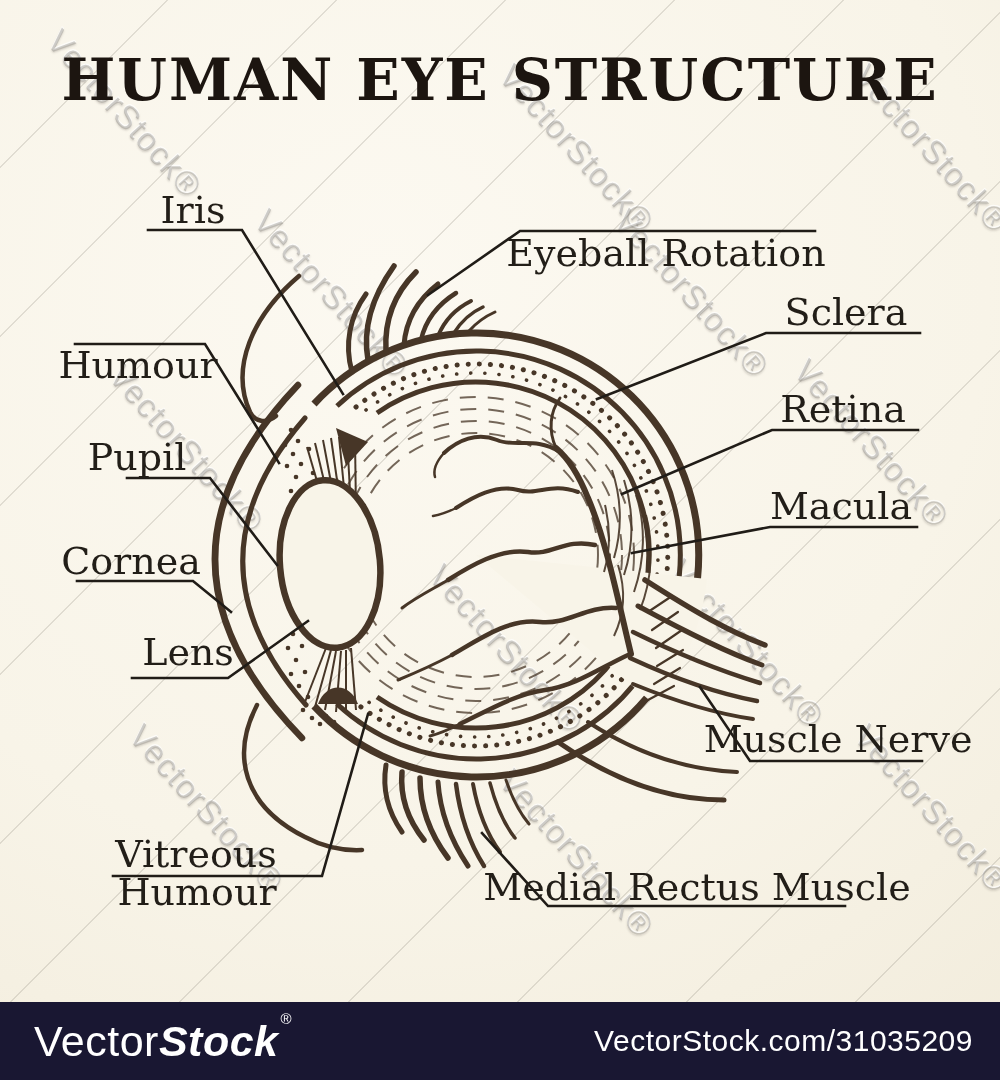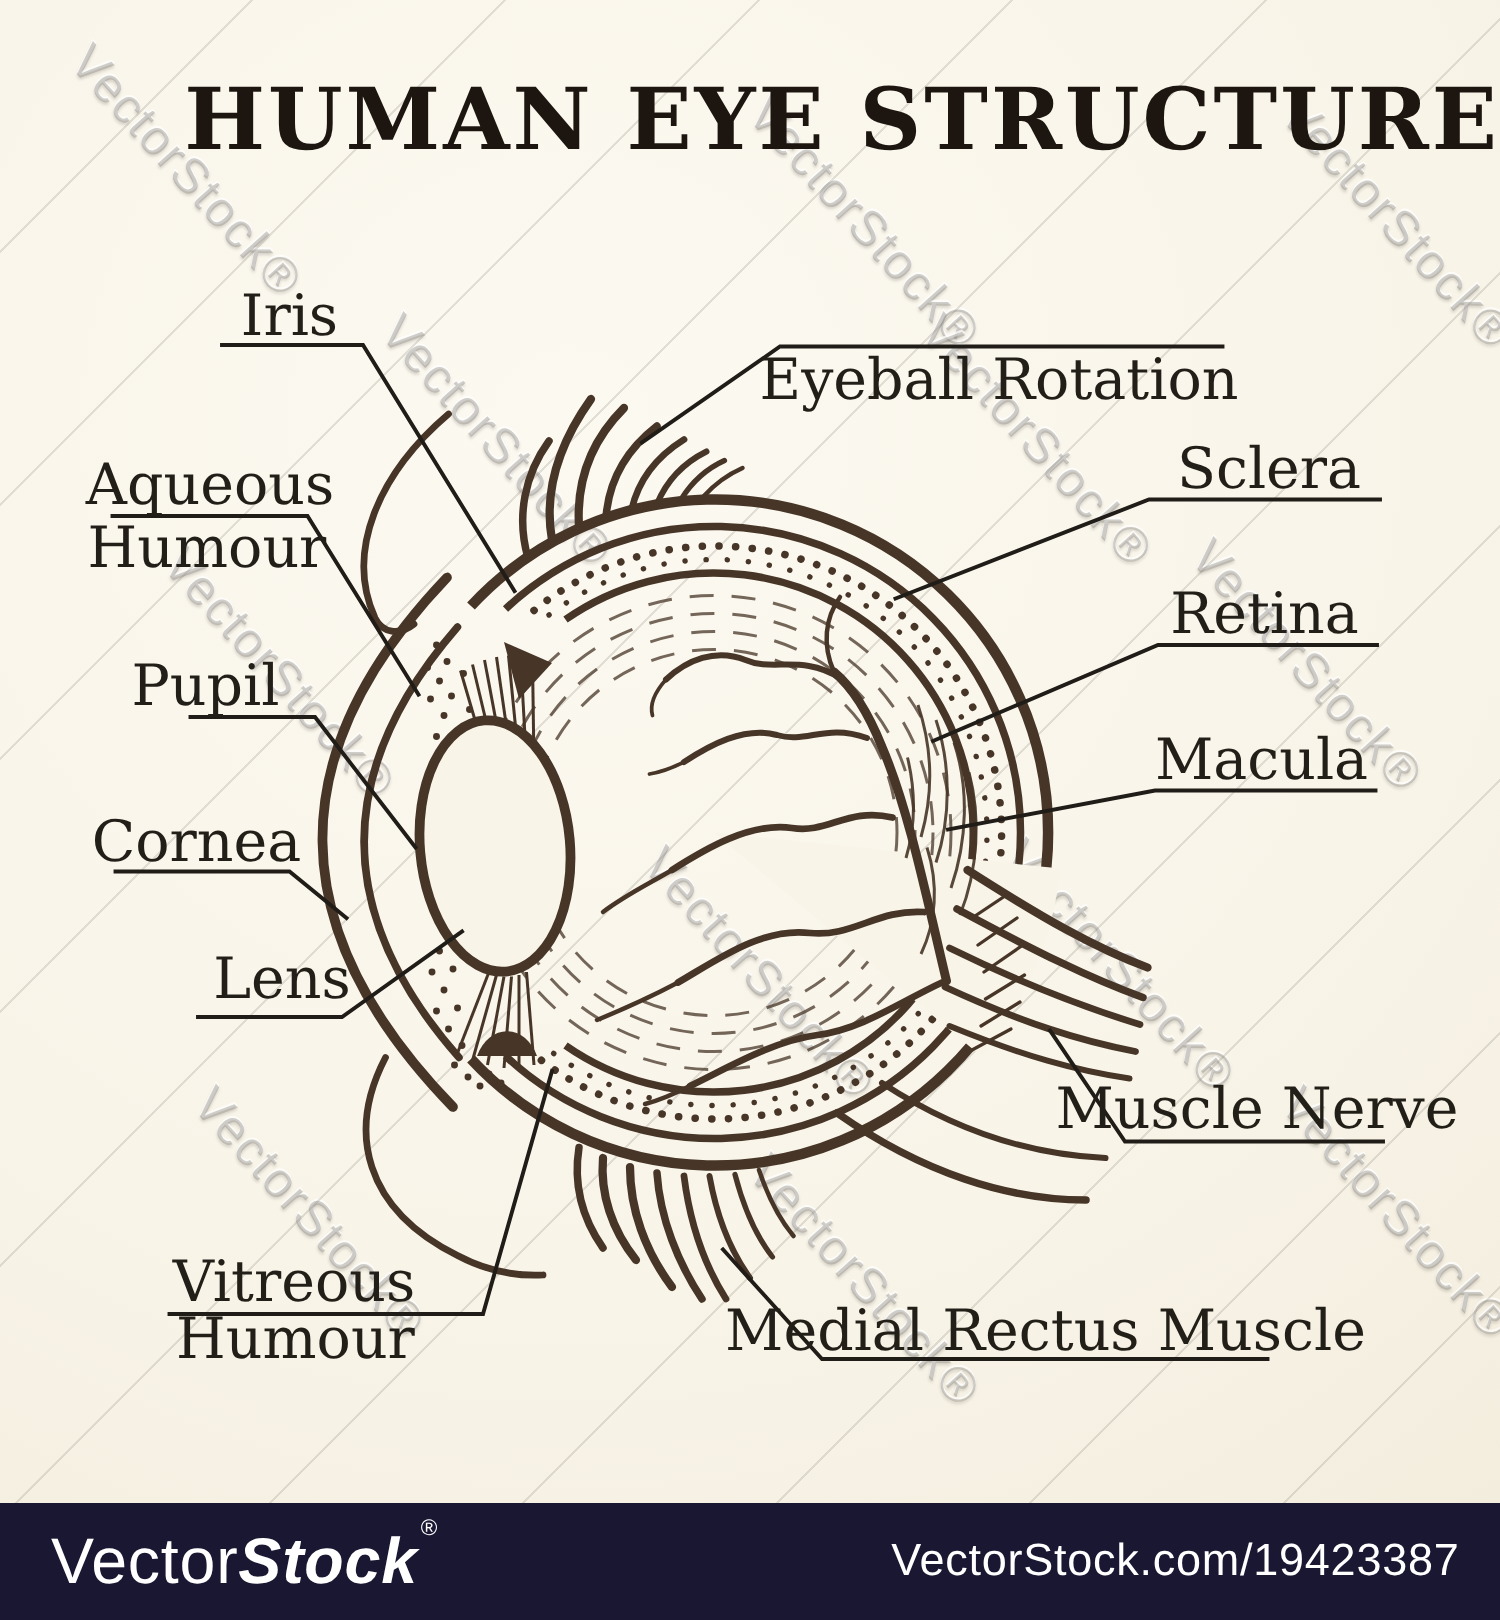--- a/index.html
+++ b/index.html
@@ -7,21 +7,21 @@
     position:relative;width:1000px;height:1080px;overflow:hidden;
     background:radial-gradient(135% 120% at 38% 26%, #fcf9f1 0%, #f8f4e8 45%, #f2ecdc 76%, #e5deca 100%);
     font-family:"DejaVu Serif", serif;
   }
   
   .stage::before{
     content:"";position:absolute;inset:0;pointer-events:none;z-index:3;
     background:repeating-linear-gradient(135deg, transparent 0 118px, rgba(135,130,118,.22) 118px 119.5px);
   }
   .title{
-    position:absolute;left:0;right:0;top:46px;text-align:right;
+    position:absolute;left:0;right:0;top:46px;text-align:center;
     font-size:57px;font-weight:bold;letter-spacing:2px;color:#1c1510;z-index:4;
   }
   .lbl{
     position:absolute;transform:translateX(-50%);white-space:nowrap;
     font-size:38px;color:#221e18;z-index:5;line-height:1.1;
   }
   .diagram-svg{position:absolute;inset:0;z-index:4;}
   .wm{
     position:absolute;transform:rotate(48deg);transform-origin:center;
     font-family:"Liberation Sans", sans-serif;font-size:33px;letter-spacing:1px;
@@ -215,30 +215,29 @@
       <path d="M77,581 H193 L231,612"></path>
       <path d="M132,678 H228 L308,621"></path>
     </g>
   </svg>
 
   <div class="lbl" style="left:193px;top:190px">Iris</div>
   <div class="lbl" style="left:666px;top:233px">Eyeball Rotation</div>
   <div class="lbl" style="left:846px;top:292px">Sclera</div>
   <div class="lbl" style="left:843px;top:389px">Retina</div>
   <div class="lbl" style="left:841px;top:486px">Macula</div>
-  <div class="lbl" style="left:140px;top:303px">Aqueous</div>
   <div class="lbl" style="left:138px;top:345px">Humour</div>
   <div class="lbl" style="left:137px;top:437px">Pupil</div>
   <div class="lbl" style="left:131px;top:541px">Cornea</div>
   <div class="lbl" style="left:188px;top:632px">Lens</div>
   <div class="lbl" style="left:196px;top:834px">Vitreous</div>
   <div class="lbl" style="left:197px;top:872px">Humour</div>
   <div class="lbl" style="left:838px;top:719px">Muscle Nerve</div>
   <div class="lbl" style="left:697px;top:867px">Medial Rectus Muscle</div>
 
   <div class="footer">
     <div class="brand">
       <span>Vector</span><span class="bold">Stock</span><sup>®</sup>
     </div>
-    <div class="credit">VectorStock.com/19423387</div>
+    <div class="credit">VectorStock.com/31035209</div>
   </div>
 
 </div>
 
 </body></html>

